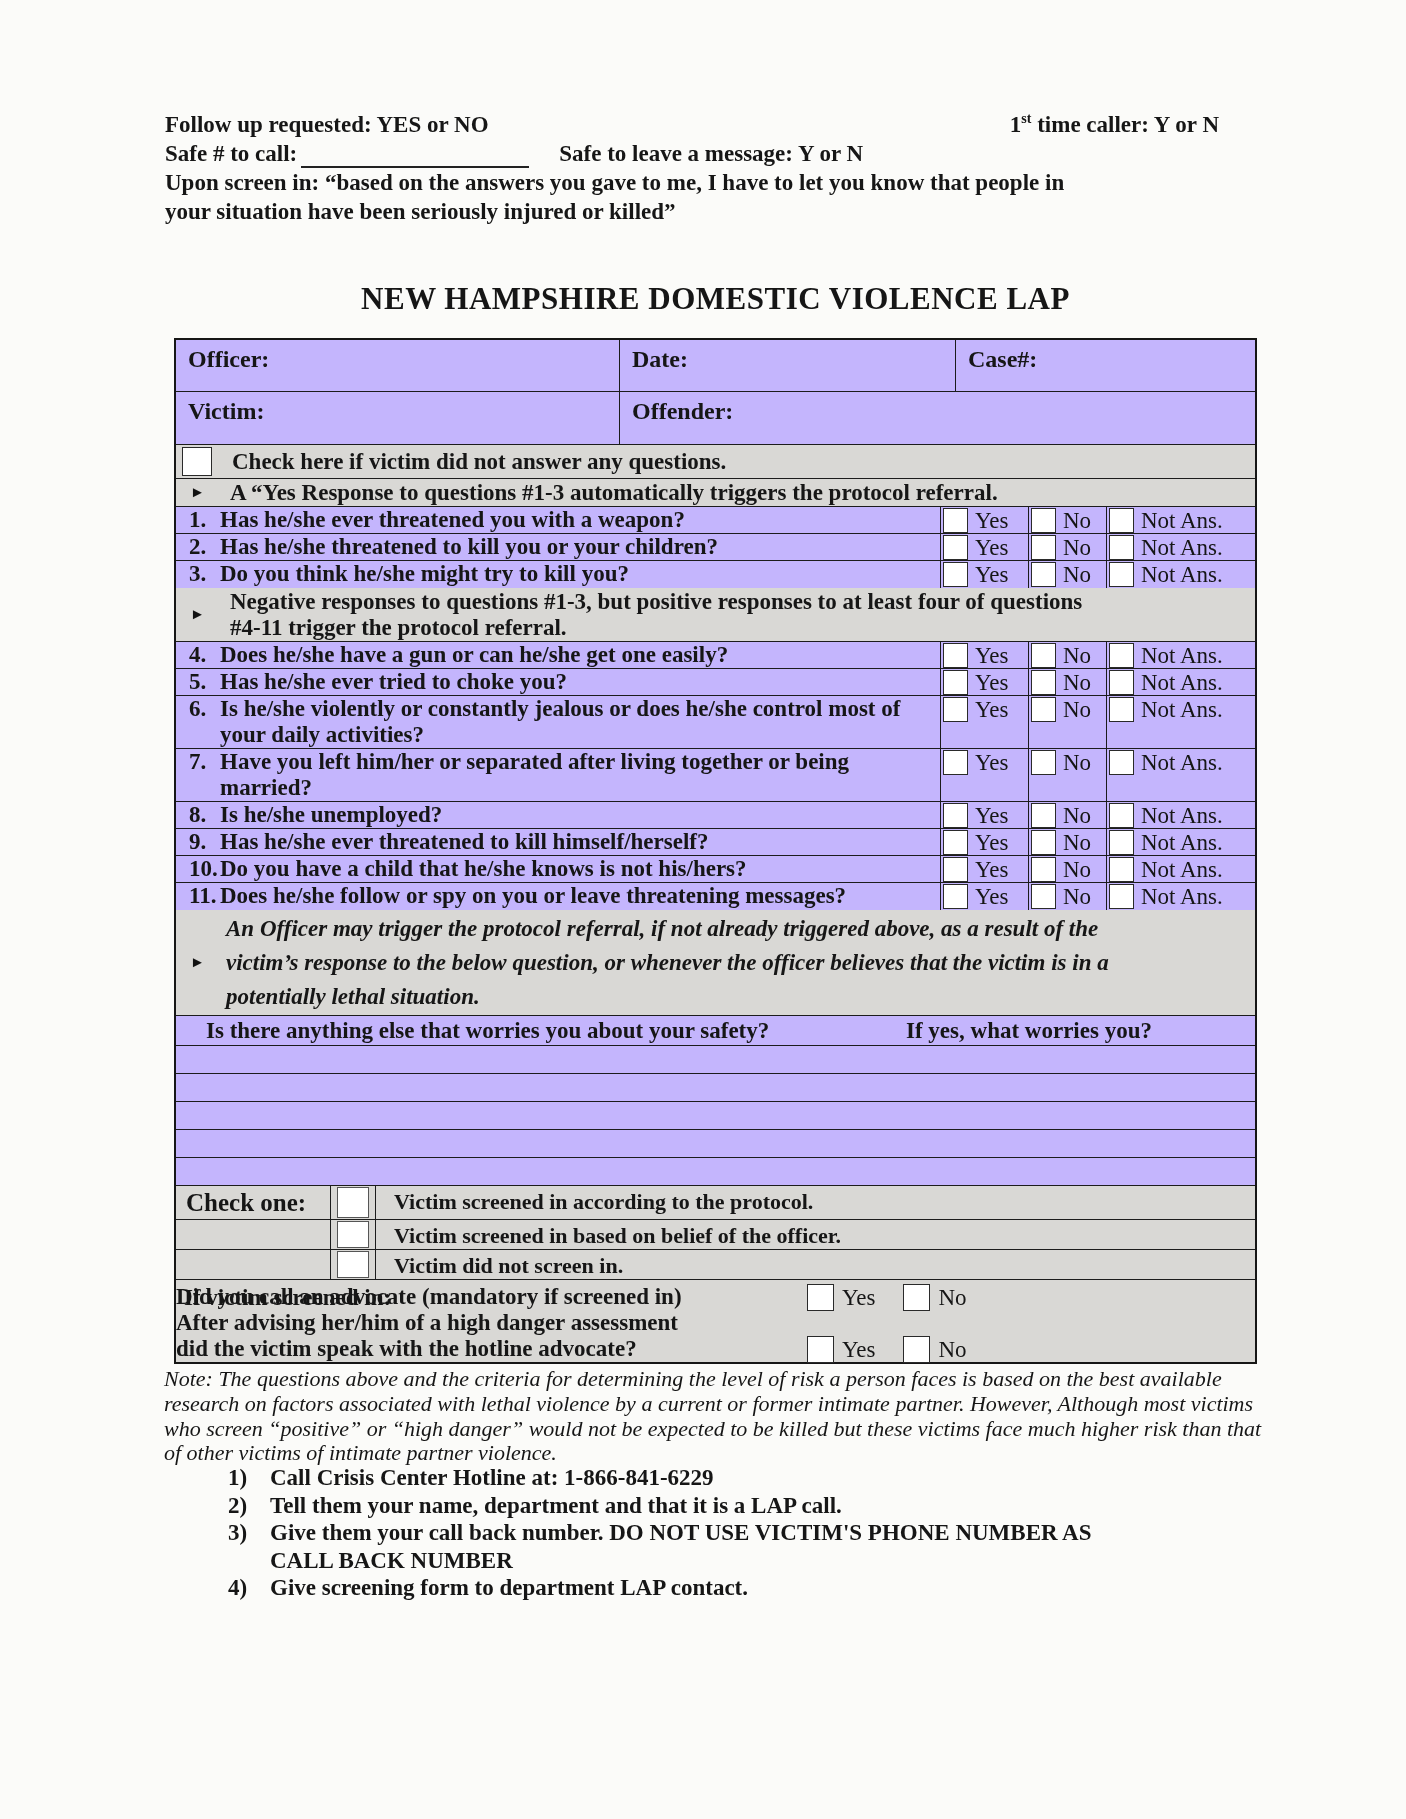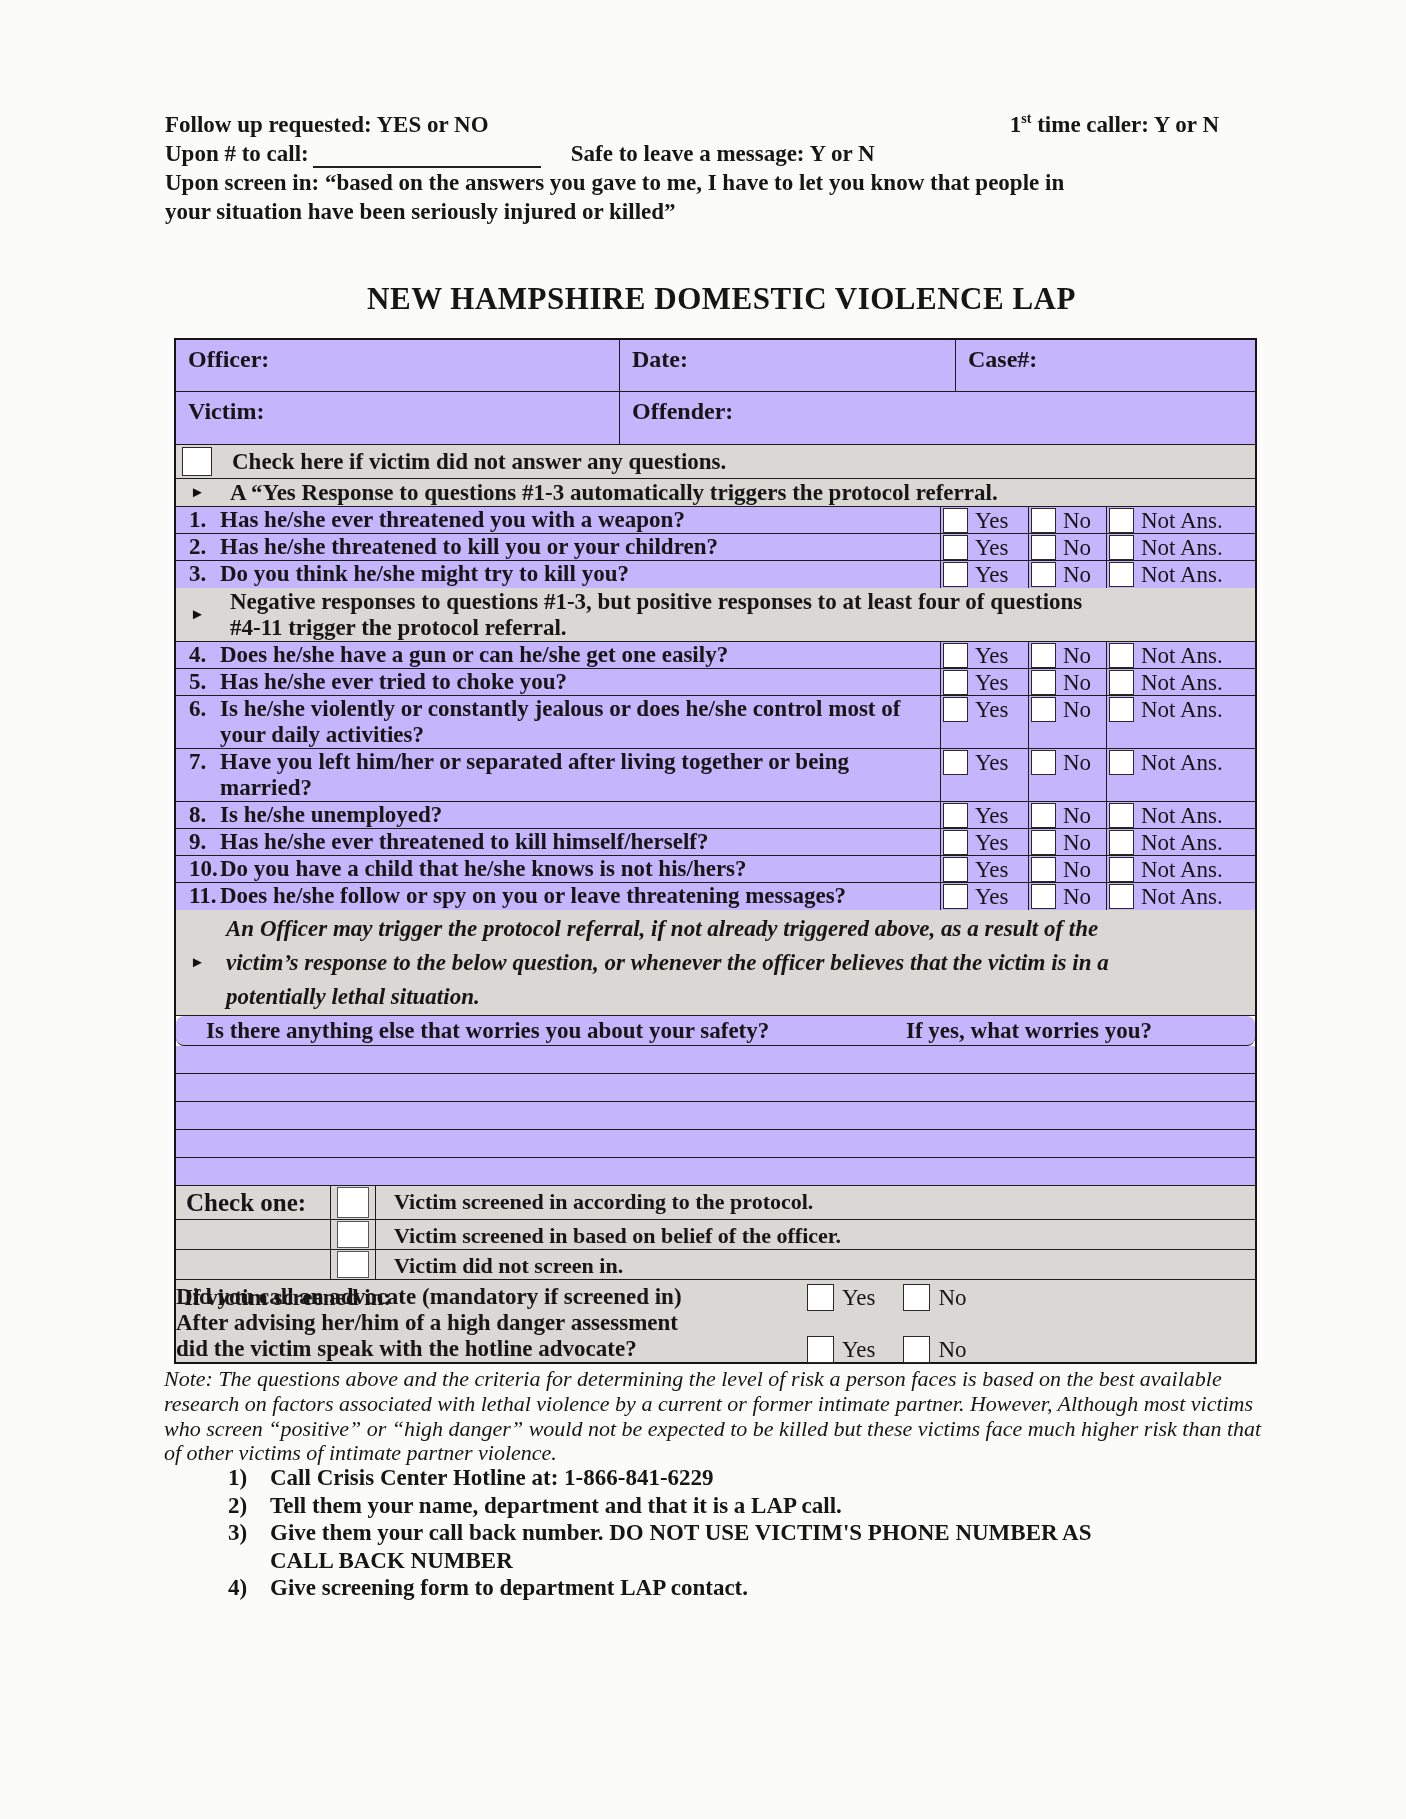--- a/index.html
+++ b/index.html
@@ -16,21 +16,21 @@
   
   .top-block{position:absolute;left:165px;top:110px;width:1092px;font-weight:bold;font-size:23px;line-height:29px;}
   .top-line1{display:flex;justify-content:space-between;padding-right:38px;}
   .top-line2{display:flex;align-items:flex-end;}
   .safe-num-line{display:inline-block;width:228px;border-bottom:2.5px solid #222;height:22px;margin:0 4px;}
   .safe-msg{margin-left:26px;}
   .upon{width:948px;}
   sup{font-size:14px;vertical-align:super;line-height:0;}
 
   
-  .form-title{position:absolute;left:182px;top:281px;width:1079px;text-align:center;
+  .form-title{position:absolute;left:176px;top:281px;width:1079px;text-align:center;
     font-size:31px;font-weight:bold;letter-spacing:.5px;}
 
   
   .form-table{position:absolute;left:174px;top:338px;width:1079px;border:2.5px solid #161616;background:#fefefd;}
   .trow{border-bottom:1.6px solid #1c1c1c;box-sizing:border-box;display:flex;align-items:stretch;background:#c4b5fd;}
   .trow:last-child{border-bottom:none;}
   .gray{background:#d9d8d5;}
 
   
   .row-info1{height:52px;}
@@ -60,21 +60,21 @@
   .q-text{flex:1;font-weight:bold;font-size:23px;line-height:26px;padding-right:8px;}
   .ans-area{width:315px;flex:none;display:flex;align-items:stretch;}
   .ans-cell{border-left:1.6px solid #1c1c1c;display:flex;align-items:flex-start;box-sizing:border-box;padding:1px 0 0 2px;}
   .ans-yes{width:88px;}
   .ans-no{width:78px;}
   .ans-not-ans{flex:1;}
   .cbx{width:23px;height:23px;background:#fff;border:1.5px solid #2a2a2a;flex:none;margin-top:0;}
   .ans-lbl{font-size:23px;line-height:25px;padding-left:7px;font-weight:normal;}
 
   
-  .row-safety{min-height:30px;align-items:center;border-radius:8px;}
+  .row-safety{min-height:30px;align-items:center;}
   .safety-q{font-weight:bold;font-size:23px;padding-left:30px;}
   .safety-q2{font-weight:bold;font-size:23px;position:absolute;left:730px;}
   .row-safety{position:relative;}
 
   
   .blank-row{height:28px;}
 
   
   .co-row{align-items:stretch;}
   .co-a{min-height:34px;}
@@ -106,21 +106,21 @@
 <body>
 
 <div class="page">
 
   <div class="top-block">
     <div class="top-line1">
       <span>Follow up requested: YES or NO</span>
       <span><span>1</span><sup>st</sup><span> time caller: Y or N</span></span>
     </div>
     <div class="top-line2">
-      <span>Upon # to call:</span>
+      <span>Safe # to call:</span>
       <span class="safe-num-line"></span>
       <span class="safe-msg">Safe to leave a message: Y or N</span>
     </div>
     <div class="upon">Upon screen in: “based on the answers you gave to me, I have to let you know that people in your situation have been seriously injured or killed”</div>
   </div>
 
   <div class="form-title">NEW HAMPSHIRE DOMESTIC VIOLENCE LAP</div>
 
   <div class="form-table">
 

